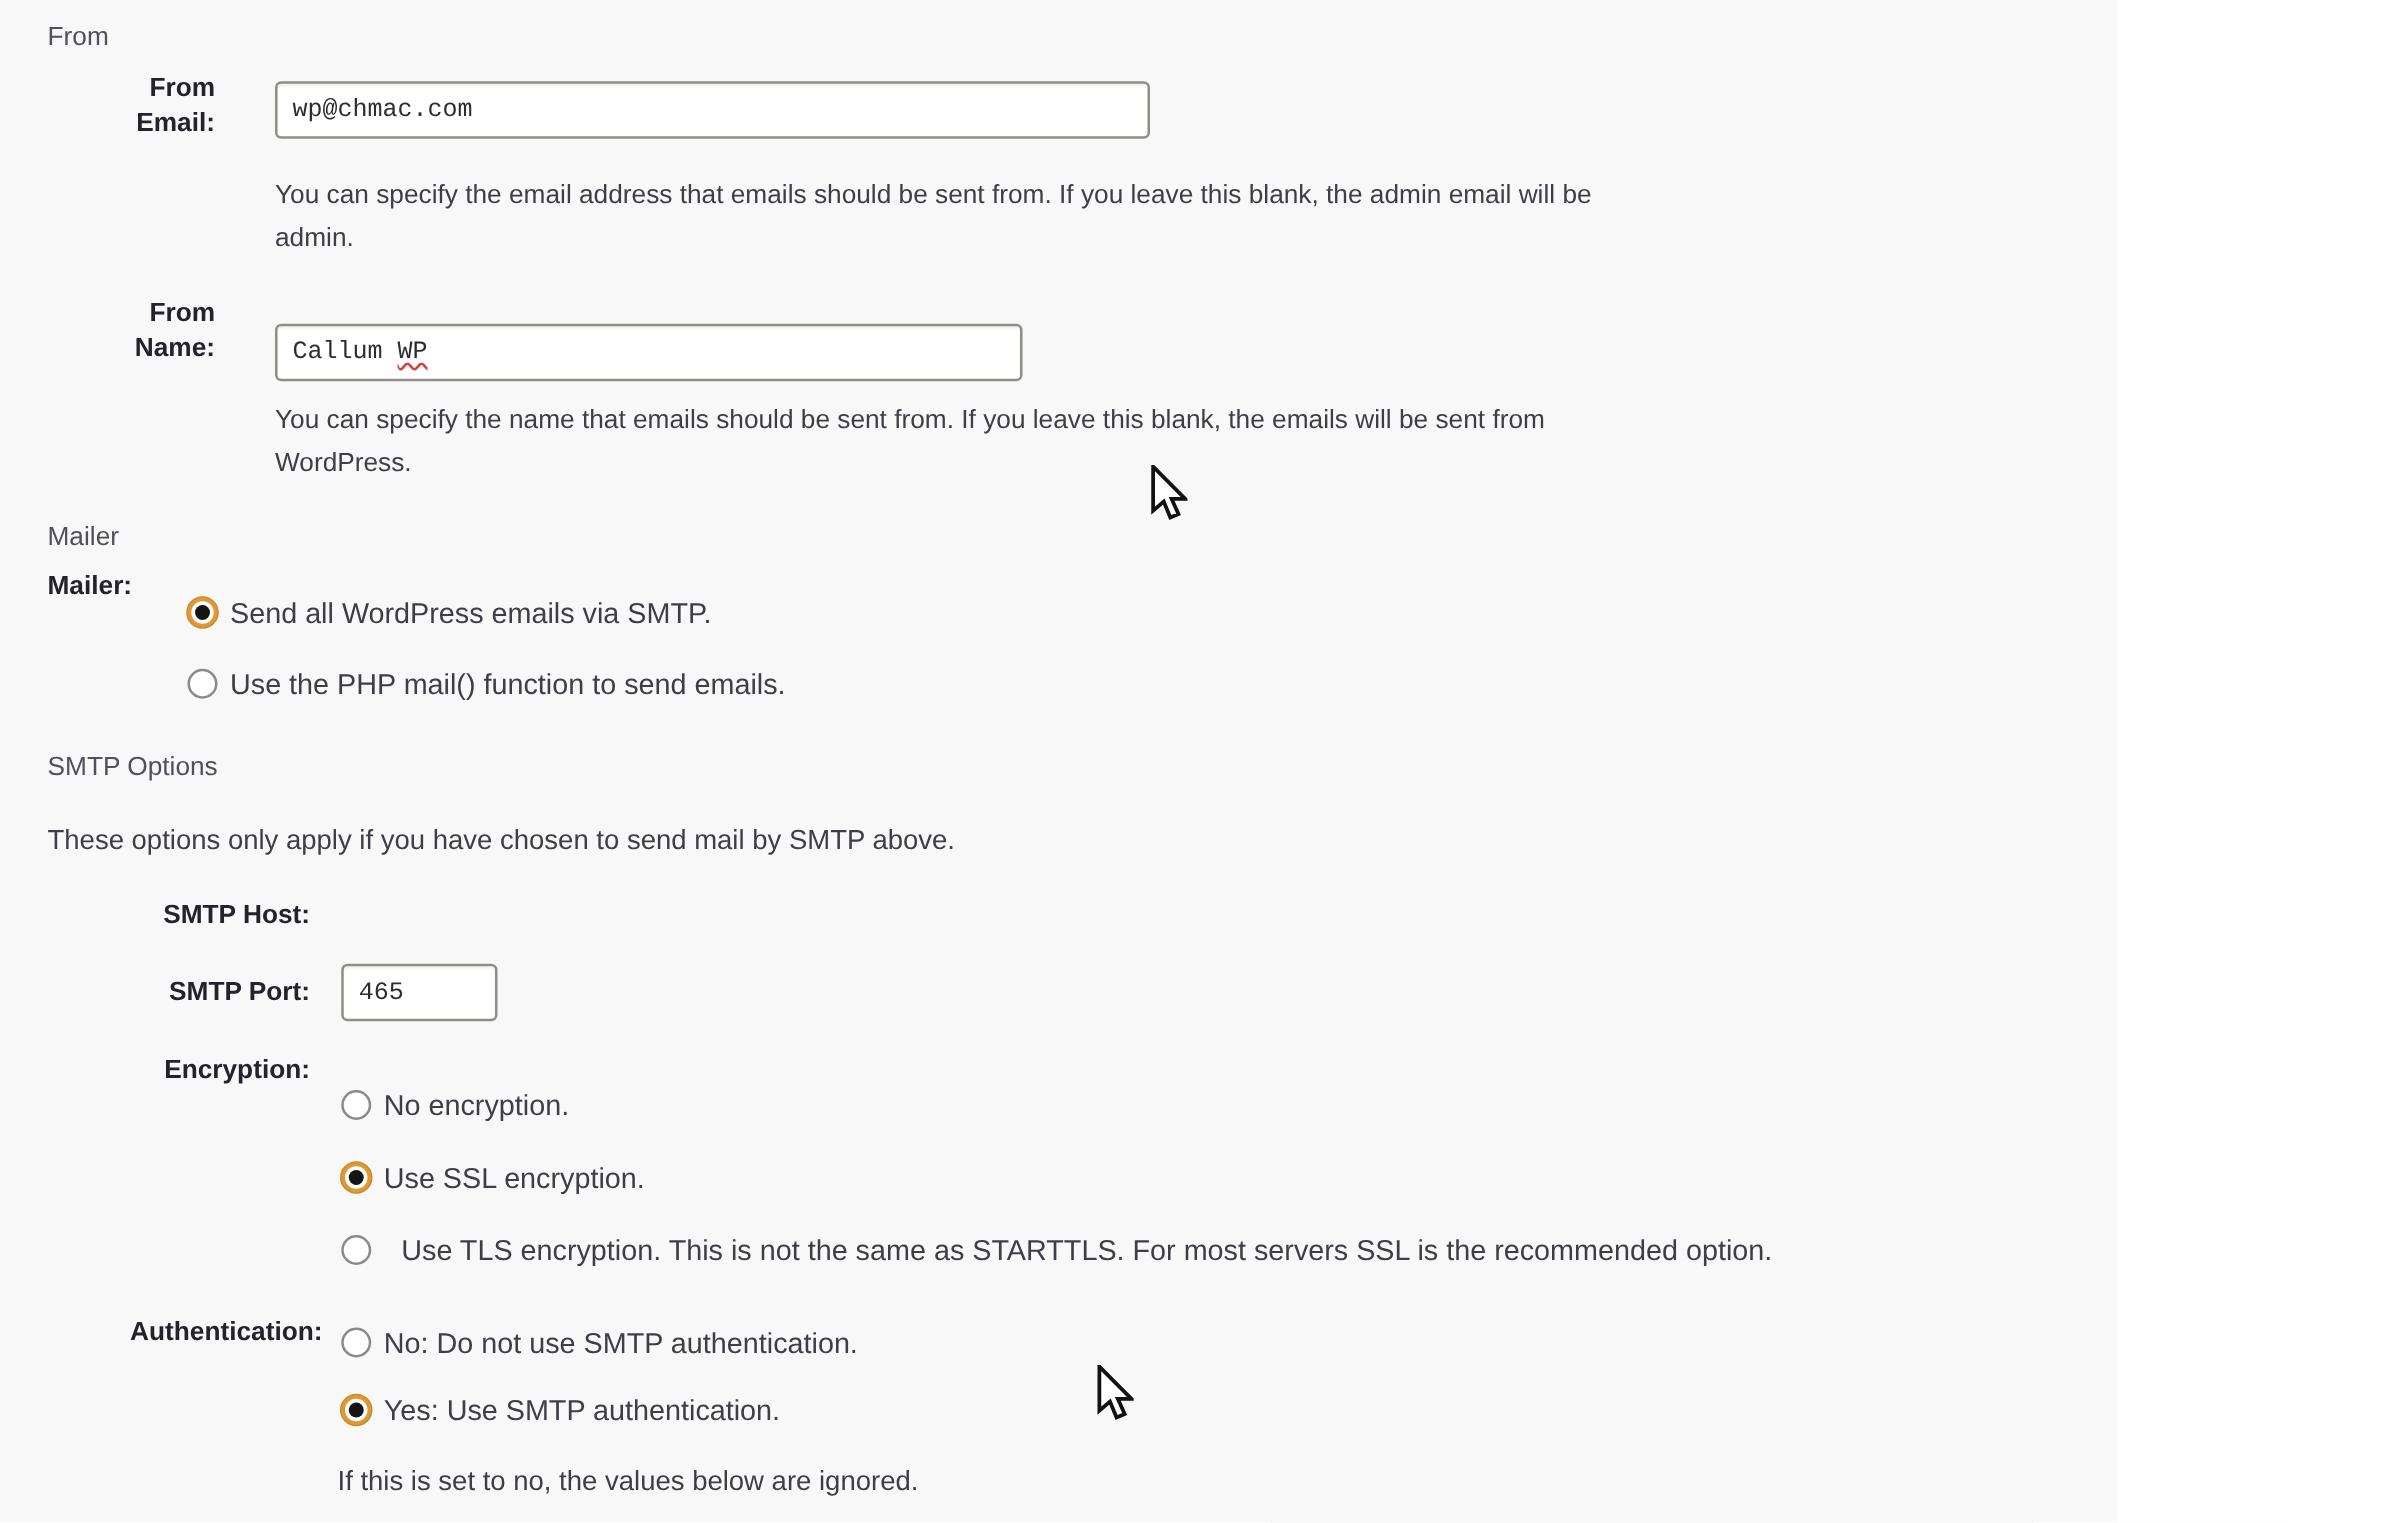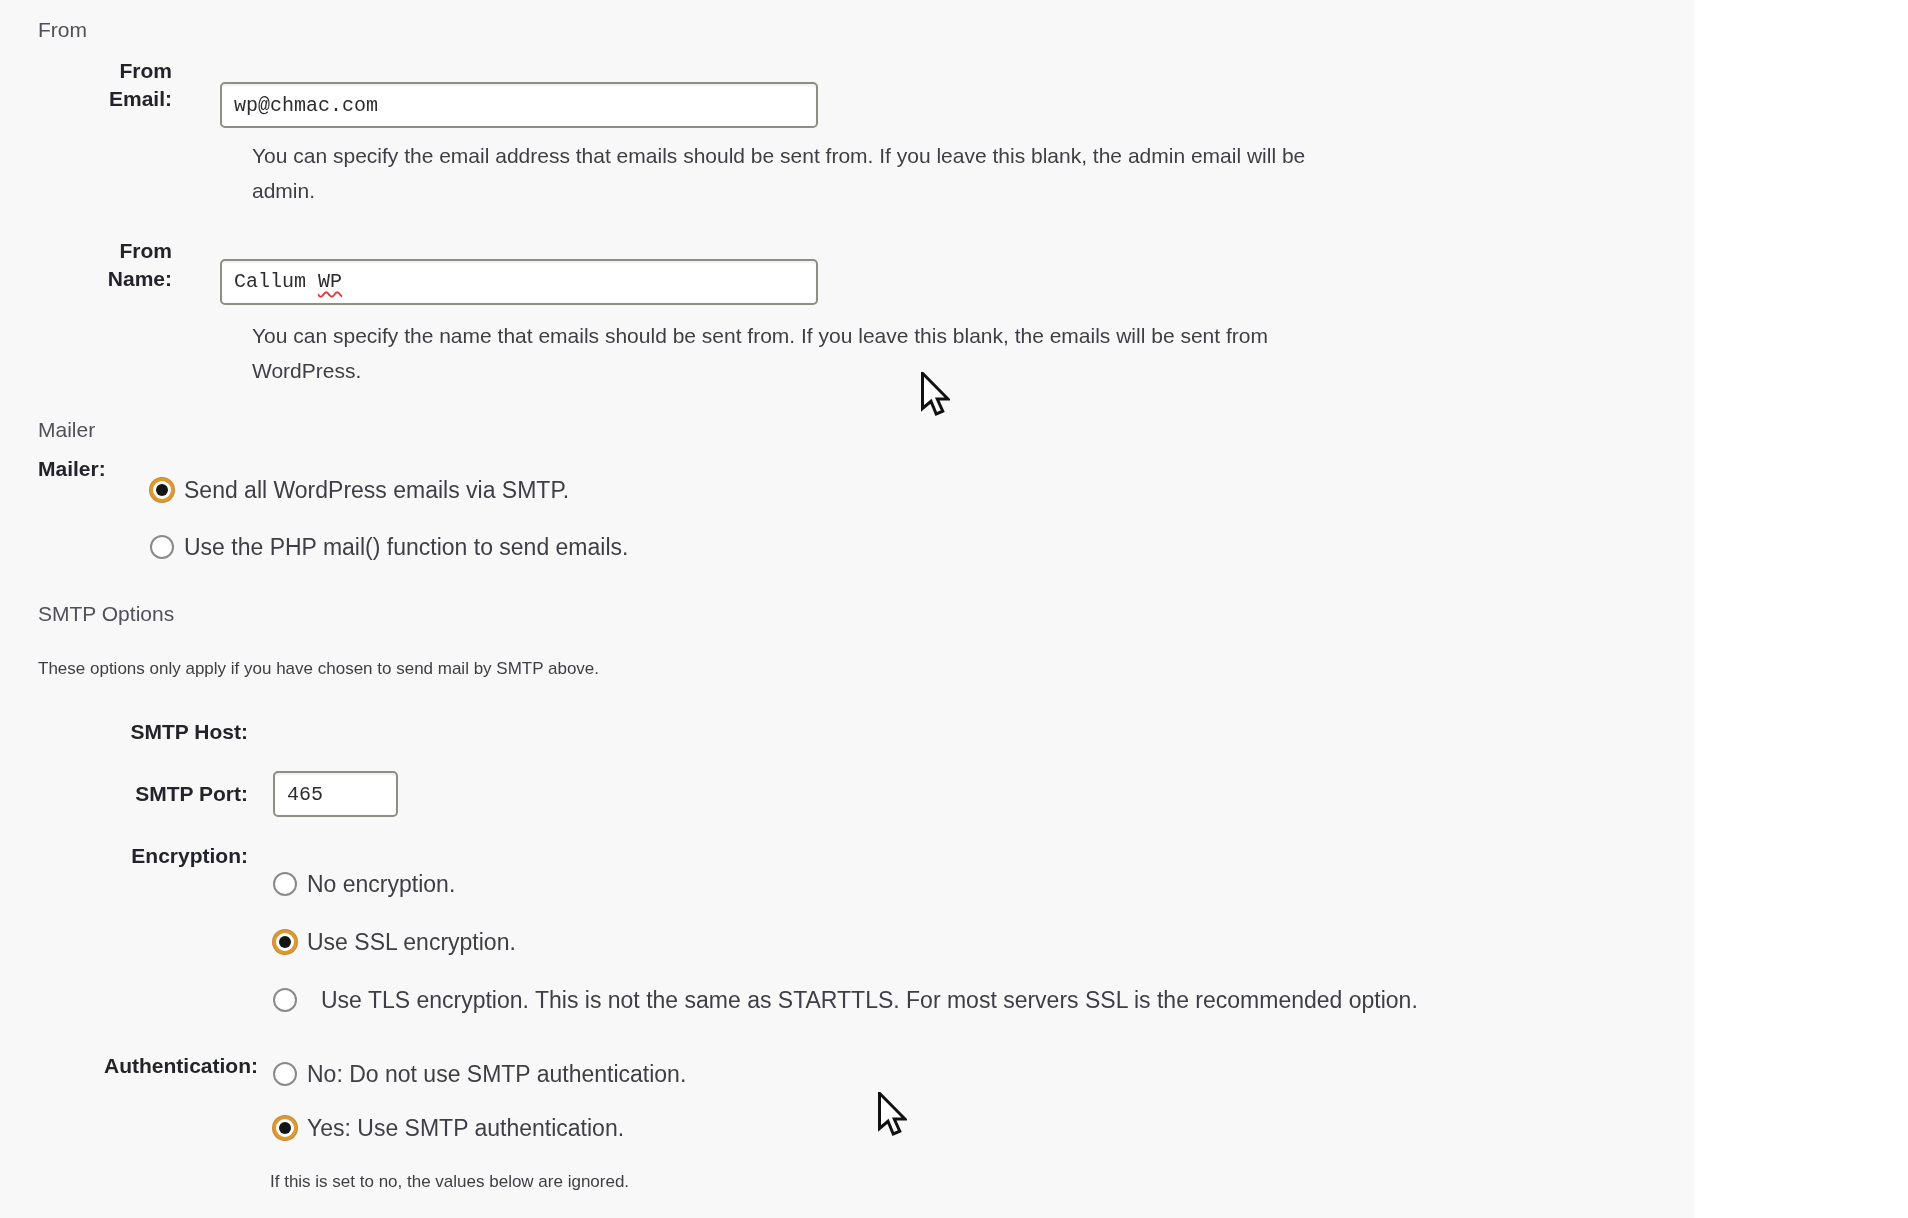--- a/index.html
+++ b/index.html
@@ -6,22 +6,22 @@
   html,body { background:#ffffff; }
   body { font-family:"Liberation Sans", sans-serif; }
   .page { position:relative; width:1908px; height:1218px; background:#ffffff; overflow:hidden; }
   .content { position:absolute; left:0; top:0; width:1694px; height:1218px; background:#f8f8f8; }
 
   .abs { position:absolute; }
   .section-header { font-size:21px; color:#50505a; font-weight:400; }
   .field-label { font-size:21px; font-weight:700; color:#23232b; line-height:28px; }
   .label-col { width:132px; left:40px; text-align:right; }
   .label-col2 { width:208px; left:40px; text-align:right; }
-  .desc { font-size:21px; color:#3e3e46; line-height:35px;margin-left:32px; }
-  .note { font-size:17px; color:#3e3e46; }
+  .desc { font-size:21px; color:#3e3e46; line-height:35px; }
+  .note { font-size:22px; color:#3e3e46; }
 
   .tinput {
     background:#ffffff; border:2px solid #908c86; border-radius:5px;
     font-family:"Liberation Mono", monospace; font-size:20px; color:#2d2d2d;
     padding:0 12px; height:46px; box-shadow:inset 0 2px 2px rgba(0,0,0,0.06);
     outline:none;
   }
   .fake-input { line-height:42px; white-space:pre; }
   .misspelled {
     text-decoration:underline wavy #e03b3b;
@@ -47,21 +47,21 @@
 
 <div class="page">
   <div class="content">
 
     <div class="abs section-header" style="left:38px; top:18px;">From</div>
 
     <div class="abs field-label label-col" style="top:57px;">
       <div>From</div>
       <div>Email:</div>
     </div>
-    <input class="abs tinput" style="left: 220px; top: 82px; width: 598px;" value="wp@chmac.com">
+    <input class="abs tinput" style="left: 220px; top: 65px; width: 700px;" value="wp@chmac.com">
     <div class="abs desc" style="left:220px; top:138px; width:1470px;">
       <div>You can specify the email address that emails should be sent from. If you leave this blank, the admin email will be</div>
       <div>admin.</div>
     </div>
 
     <div class="abs field-label label-col" style="top:237px;">
       <div>From</div>
       <div>Name:</div>
     </div>
     <div class="abs tinput fake-input" style="left:220px; top:259px; width:598px;"><span>Callum </span><span class="misspelled">WP</span></div>

